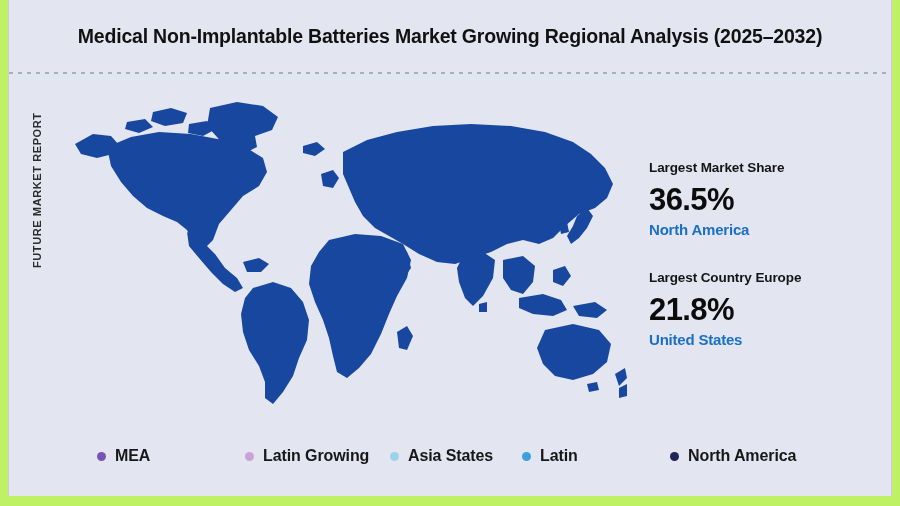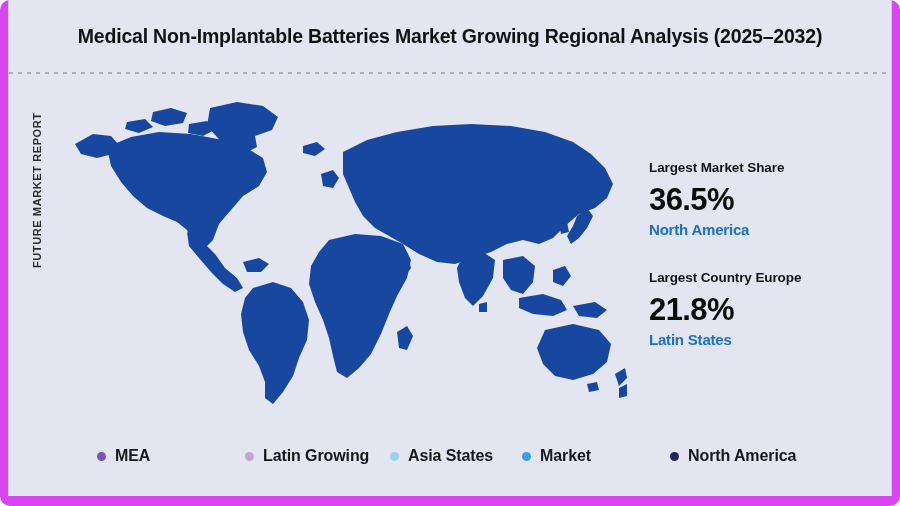--- a/index.html
+++ b/index.html
@@ -12,23 +12,22 @@
     height: 506px;
     font-family: "Liberation Sans", sans-serif;
     overflow: hidden;
   }
 
   
   #infographic {
     position: relative;
     width: 900px;
     height: 506px;
-    background: #d946ef;
+    background: #bef264;
     box-sizing: border-box;
-    border-radius: 10px;
   }
 
   .panel {
     position: absolute;
     left: 8px;
     top: 0px;
     width: 884px;
     height: 496px;
     background: #e3e6f0;
     border-left: 1px solid #c9cdd9;
@@ -250,21 +249,21 @@
 
       <div class="stat-block">
         <div class="stat-label">Largest Market Share</div>
         <div class="stat-value">36.5%</div>
         <div class="stat-region">North America</div>
       </div>
 
       <div class="stat-block">
         <div class="stat-label">Largest Country Europe</div>
         <div class="stat-value">21.8%</div>
-        <div class="stat-region">Latin States</div>
+        <div class="stat-region">United States</div>
       </div>
 
     </div>
 
     <div class="legend">
 
       <div class="legend-item" style="width:148px">
         <span class="legend-dot" style="background:#7b52b8"></span>
         <span class="legend-text">MEA</span>
       </div>
@@ -274,21 +273,21 @@
         <span class="legend-text">Latin Growing</span>
       </div>
 
       <div class="legend-item" style="width:132px">
         <span class="legend-dot" style="background:#9bd4e8"></span>
         <span class="legend-text">Asia States</span>
       </div>
 
       <div class="legend-item" style="width:148px">
         <span class="legend-dot" style="background:#3b9fe0"></span>
-        <span class="legend-text">Market</span>
+        <span class="legend-text">Latin</span>
       </div>
 
       <div class="legend-item">
         <span class="legend-dot" style="background:#1f2557"></span>
         <span class="legend-text">North America</span>
       </div>
 
     </div>
 
   </div>

